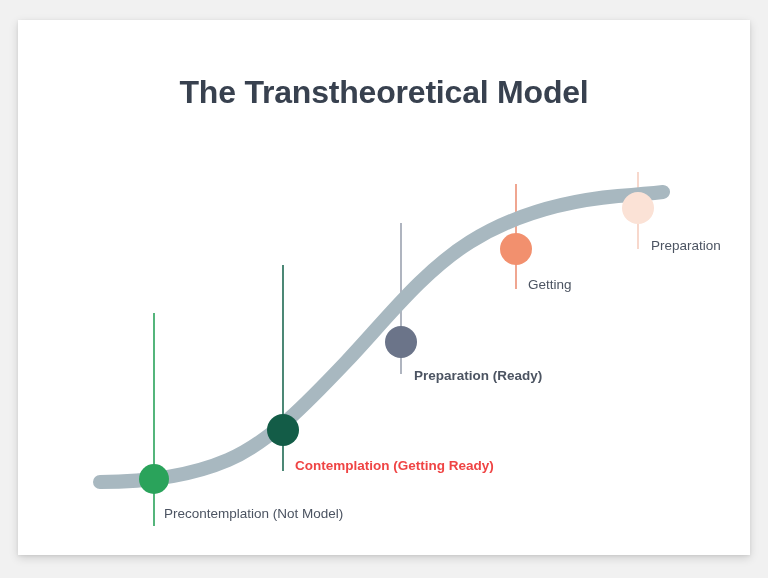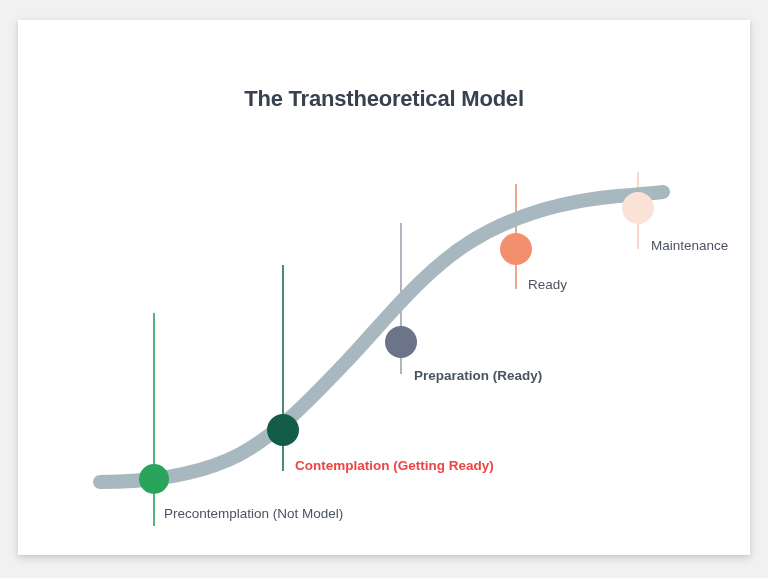--- a/index.html
+++ b/index.html
@@ -18,24 +18,24 @@
     left: 18px;
     top: 20px;
     width: 732px;
     height: 535px;
     background: #ffffff;
     box-shadow: 0 3px 9px rgba(0,0,0,0.14), 0 1px 3px rgba(0,0,0,0.07);
   }
   #diagram-title {
     position: absolute;
     left: 0;
-    top: 66px;
+    top: 54px;
     width: 732px;
     text-align: center;
-    font-size: 22px;
+    font-size: 32px;
     font-weight: bold;
     color: #38414f;
     letter-spacing: -0.2px;
   }
   #curve-svg {
     position: absolute;
     left: 0;
     top: 0;
     width: 732px;
     height: 535px;
@@ -78,17 +78,17 @@
         <circle cx="383" cy="322" r="16" fill="#6b7489"></circle>
         <circle cx="498" cy="229" r="16" fill="#f2906e"></circle>
         <circle cx="620" cy="188" r="16" fill="#fbe2d6"></circle>
       </g>
   </svg>
 
   <div id="stage-labels">
       <div class="stage-label" style="left: 146px; top: 487px; color: rgb(76, 84, 98);">Precontemplation (Not Model)</div>
       <div class="stage-label" style="left: 277px; top: 439px; color: #ef4444; font-weight: bold;">Contemplation (Getting Ready)</div>
       <div class="stage-label" style="left: 396px; top: 349px; color: rgb(76, 84, 98); font-weight: bold;">Preparation (Ready)</div>
-      <div class="stage-label" style="left: 510px; top: 258px; color: rgb(76, 84, 98);">Ready</div>
-      <div class="stage-label" style="left: 633px; top: 219px; color: rgb(76, 84, 98);">Maintenance</div>
+      <div class="stage-label" style="left: 510px; top: 258px; color: rgb(76, 84, 98);">Getting</div>
+      <div class="stage-label" style="left: 633px; top: 219px; color: rgb(76, 84, 98);">Preparation</div>
     </div>
 
 </div>
 
 </body></html>

